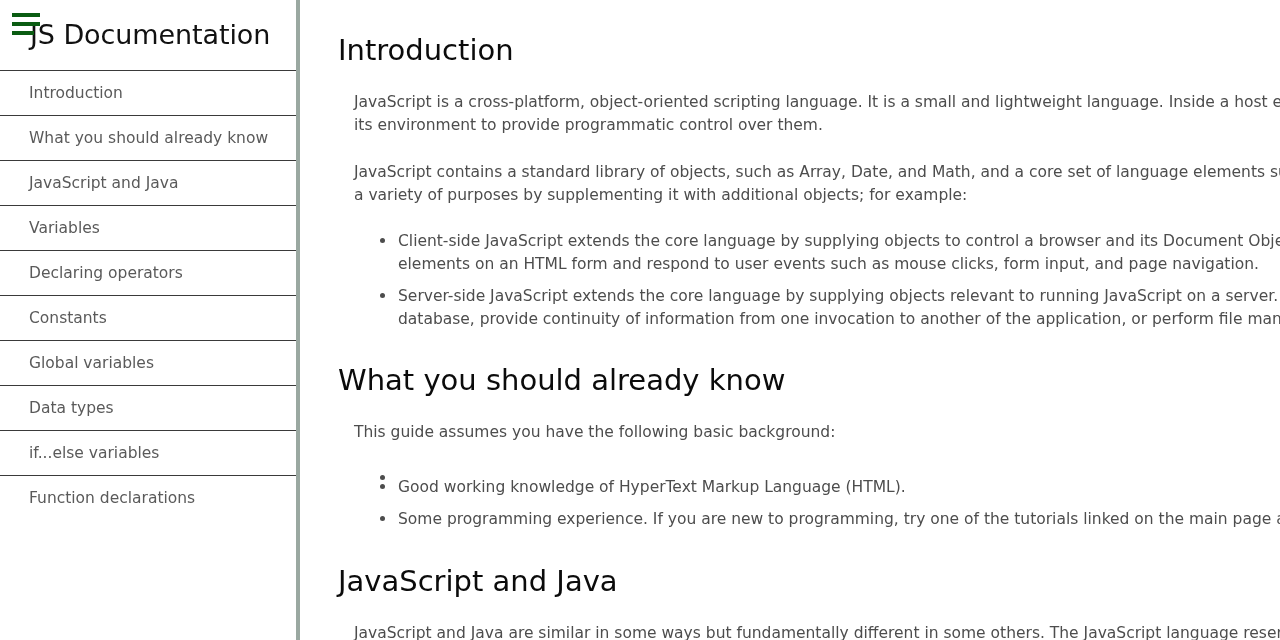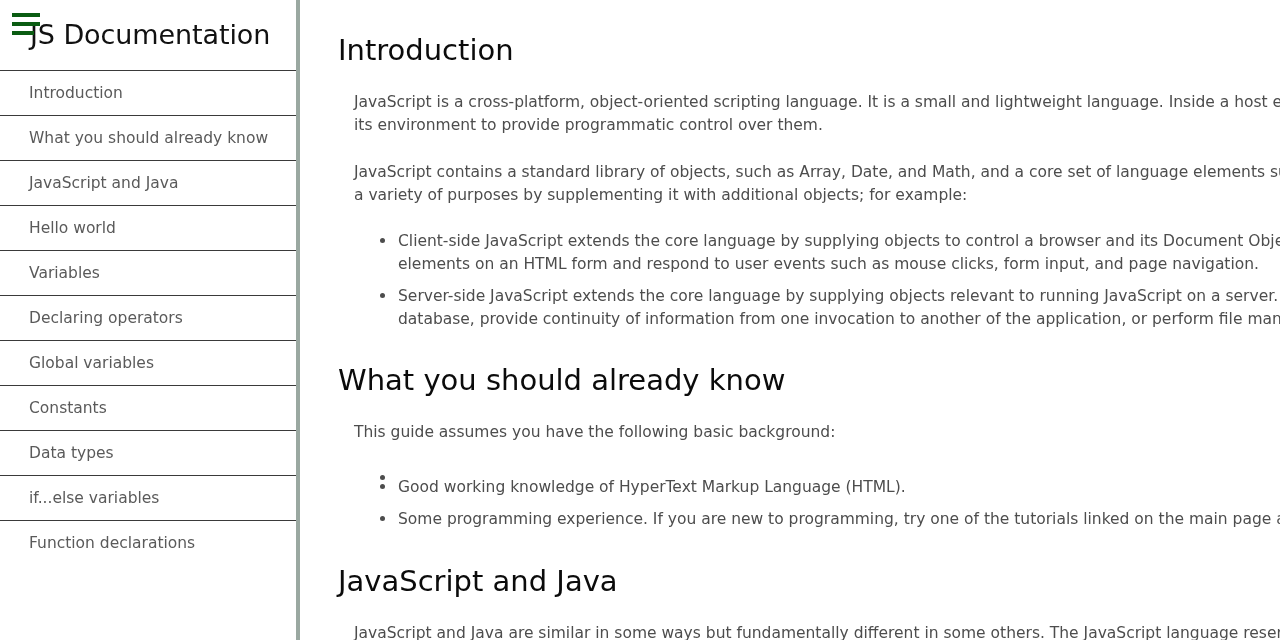--- a/index.html
+++ b/index.html
@@ -150,33 +150,30 @@
       <li>
           <a class="nav-link" href="#">Introduction</a>
         </li>
       <li>
           <a class="nav-link" href="#">What you should already know</a>
         </li>
       <li>
           <a class="nav-link" href="#">JavaScript and Java</a>
         </li>
       <li>
-          <a class="nav-link" href="#">Hello world</a>
-        </li>
-      <li>
           <a class="nav-link" href="#">Variables</a>
         </li>
       <li>
           <a class="nav-link" href="#">Declaring operators</a>
         </li>
       <li>
+          <a class="nav-link" href="#">Constants</a>
+        </li>
+      <li>
           <a class="nav-link" href="#">Global variables</a>
-        </li>
-      <li>
-          <a class="nav-link" href="#">Constants</a>
         </li>
       <li>
           <a class="nav-link" href="#">Data types</a>
         </li>
       <li>
           <a class="nav-link" href="#">if...else variables</a>
         </li>
       <li>
           <a class="nav-link" href="#">Function declarations</a>
         </li>

